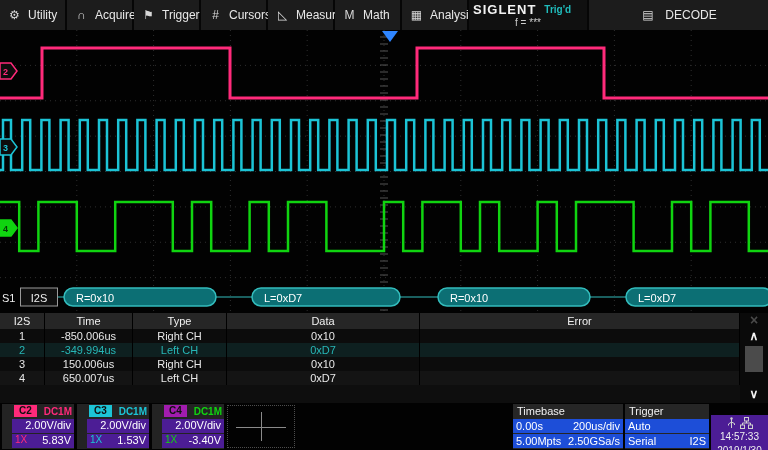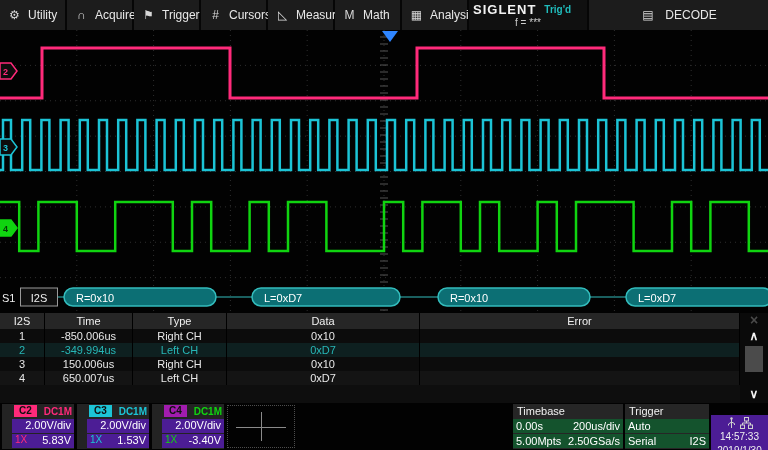--- a/index.html
+++ b/index.html
@@ -58,21 +58,21 @@
   .chcoup { font-size:10px; font-weight:bold; }
   .chrow { background:#4c1d95; height:14px; margin-top:1px; display:flex;
     justify-content:space-between; align-items:flex-start; padding:0 3px; font-size:11px; color:#fff; }
   .atten { font-size:10px; }
   .crossbox { position:absolute; left:227px; top:2px; width:68px; height:43px;
     border:1px dotted #4d4d4d; cursor:pointer; }
   .crossbox .h { position:absolute; left:8px; right:8px; top:50%; height:1px; background:#8a8a8a; }
   .crossbox .v { position:absolute; top:6px; bottom:6px; left:50%; width:1px; background:#8a8a8a; }
   .infobox { position:absolute; top:1px; background:#262626; height:45px; font-size:11px; }
   .infobox .title { height:14px; line-height:14px; padding:0 4px; color:#f0f0f0; }
-  .inforow { background:#14532d; height:14px; margin-top:1px; display:flex;
+  .inforow { background:#1d4ed8; height:14px; margin-top:1px; display:flex;
     justify-content:space-between; align-items:center; padding:0 3px; color:#fff;text-align:right; }
   .dtbox { position:absolute; left:711px; top:12px; width:57px; height:45px; background:#4c1d95;
     text-align:center; font-size:10px; color:#efefef; }
   .dtbox .icons { height:15px; display:flex; justify-content:center; align-items:center; gap:4px; }
   .dtbox .ln { height:14px; line-height:14px; }
 </style>
 </head>
 <body>
 
 <div class="menubar" id="menubar">

